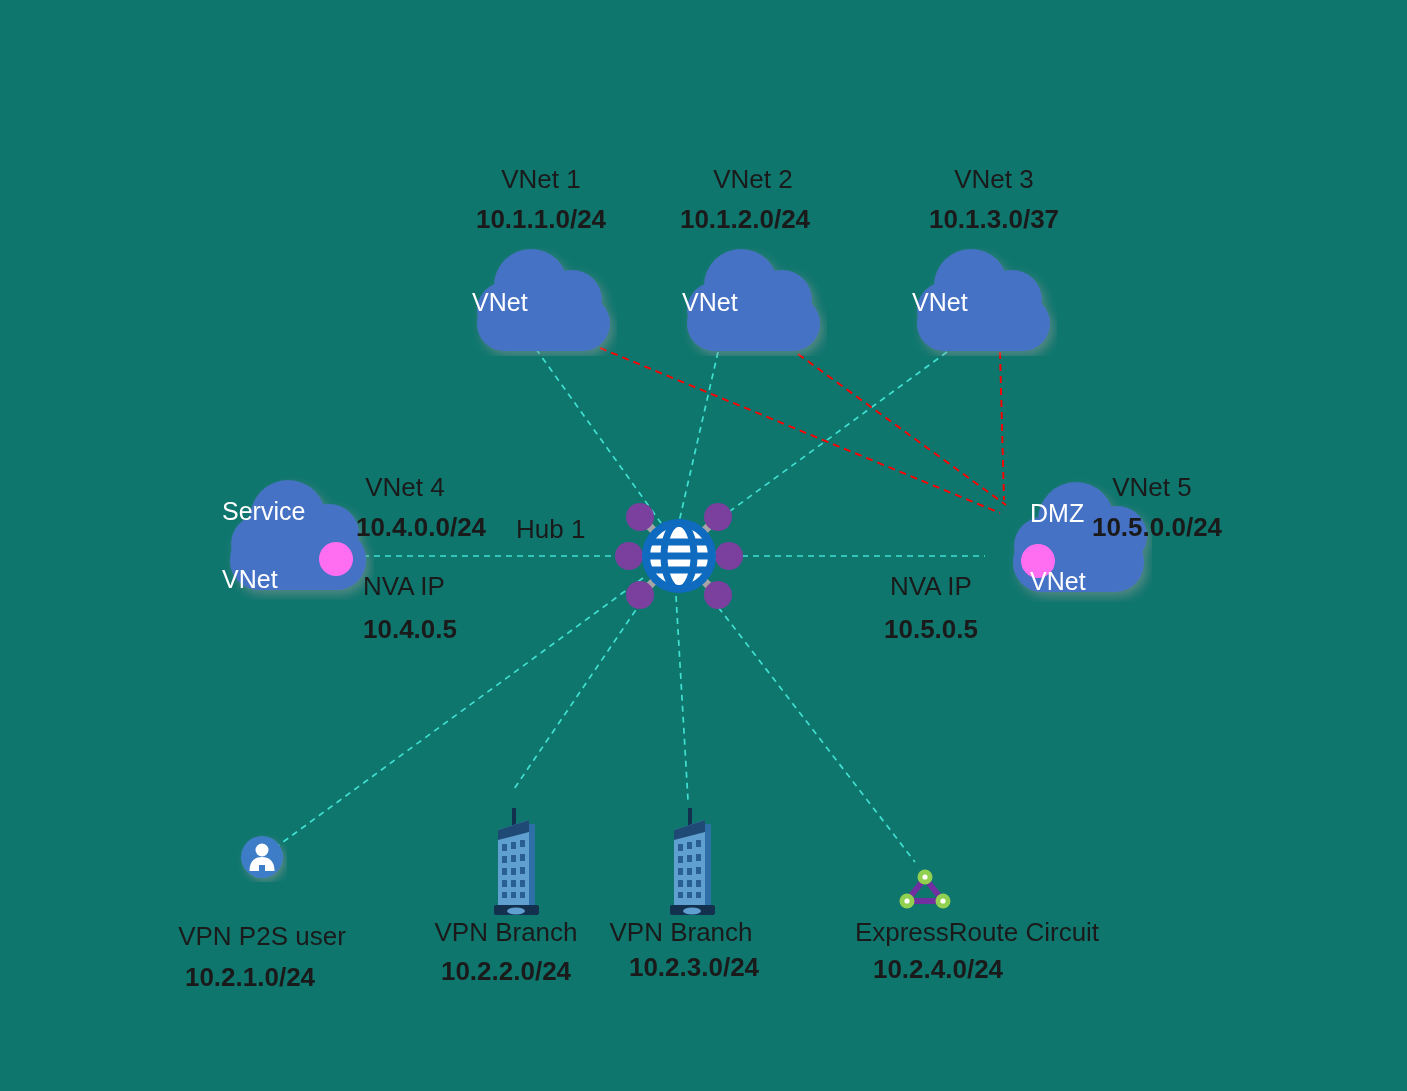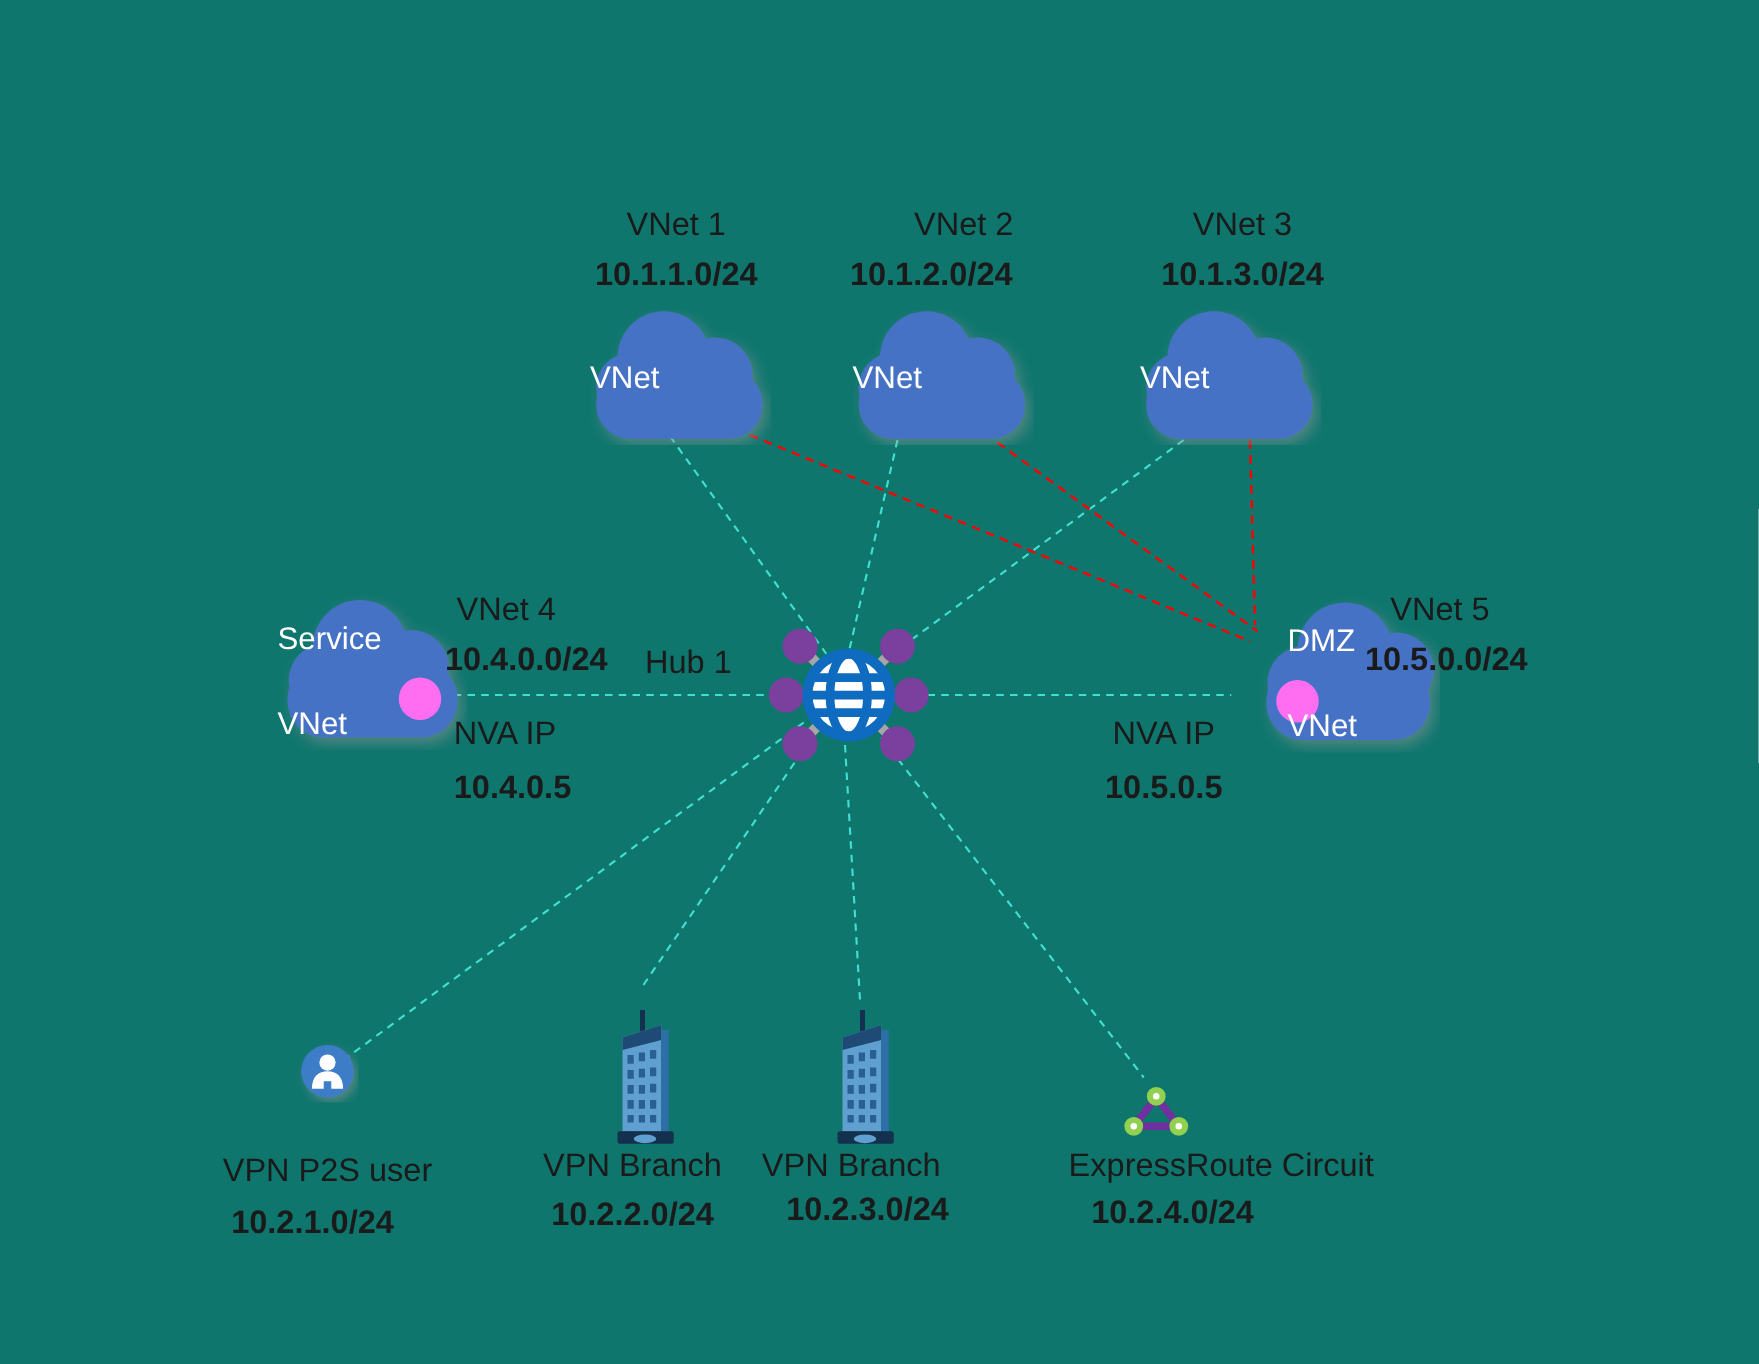--- a/index.html
+++ b/index.html
@@ -118,38 +118,38 @@
         <circle cx="100" cy="52" r="30"></circle>
         <rect x="5" y="48" width="133" height="55" rx="27"></rect>
         <circle cx="33" cy="62" r="28"></circle>
       </g>
     </svg>
     <div class="cl-text">
       <span>VNet</span>
     </div>
   </div>
 
-  <div class="lbl center" style="left:771px; top:165px;">VNet 2</div>
+  <div class="lbl center" style="left:753px; top:165px;">VNet 2</div>
   <div class="lbl center bold" style="left:745px; top:205px;">10.1.2.0/24</div>
   <div class="cloud" style="left:682px; top:248px; width:145px; height:108px;">
     <svg class="cl-svg" width="145" height="108" viewBox="0 0 145 108" xmlns="http://www.w3.org/2000/svg">
       <g filter="url(#softshadow)" fill="#4472C4">
         <circle cx="59" cy="38" r="37"></circle>
         <circle cx="100" cy="52" r="30"></circle>
         <rect x="5" y="48" width="133" height="55" rx="27"></rect>
         <circle cx="33" cy="62" r="28"></circle>
       </g>
     </svg>
     <div class="cl-text">
       <span>VNet</span>
     </div>
   </div>
 
   <div class="lbl center" style="left:994px; top:165px;">VNet 3</div>
-  <div class="lbl center bold" style="left:994px; top:205px;">10.1.3.0/24</div>
+  <div class="lbl center bold" style="left:994px; top:205px;">10.1.3.0/37</div>
   <div class="cloud" style="left:912px; top:248px; width:145px; height:108px;">
     <svg class="cl-svg" width="145" height="108" viewBox="0 0 145 108" xmlns="http://www.w3.org/2000/svg">
       <g filter="url(#softshadow)" fill="#4472C4">
         <circle cx="59" cy="38" r="37"></circle>
         <circle cx="100" cy="52" r="30"></circle>
         <rect x="5" y="48" width="133" height="55" rx="27"></rect>
         <circle cx="33" cy="62" r="28"></circle>
       </g>
     </svg>
     <div class="cl-text">

